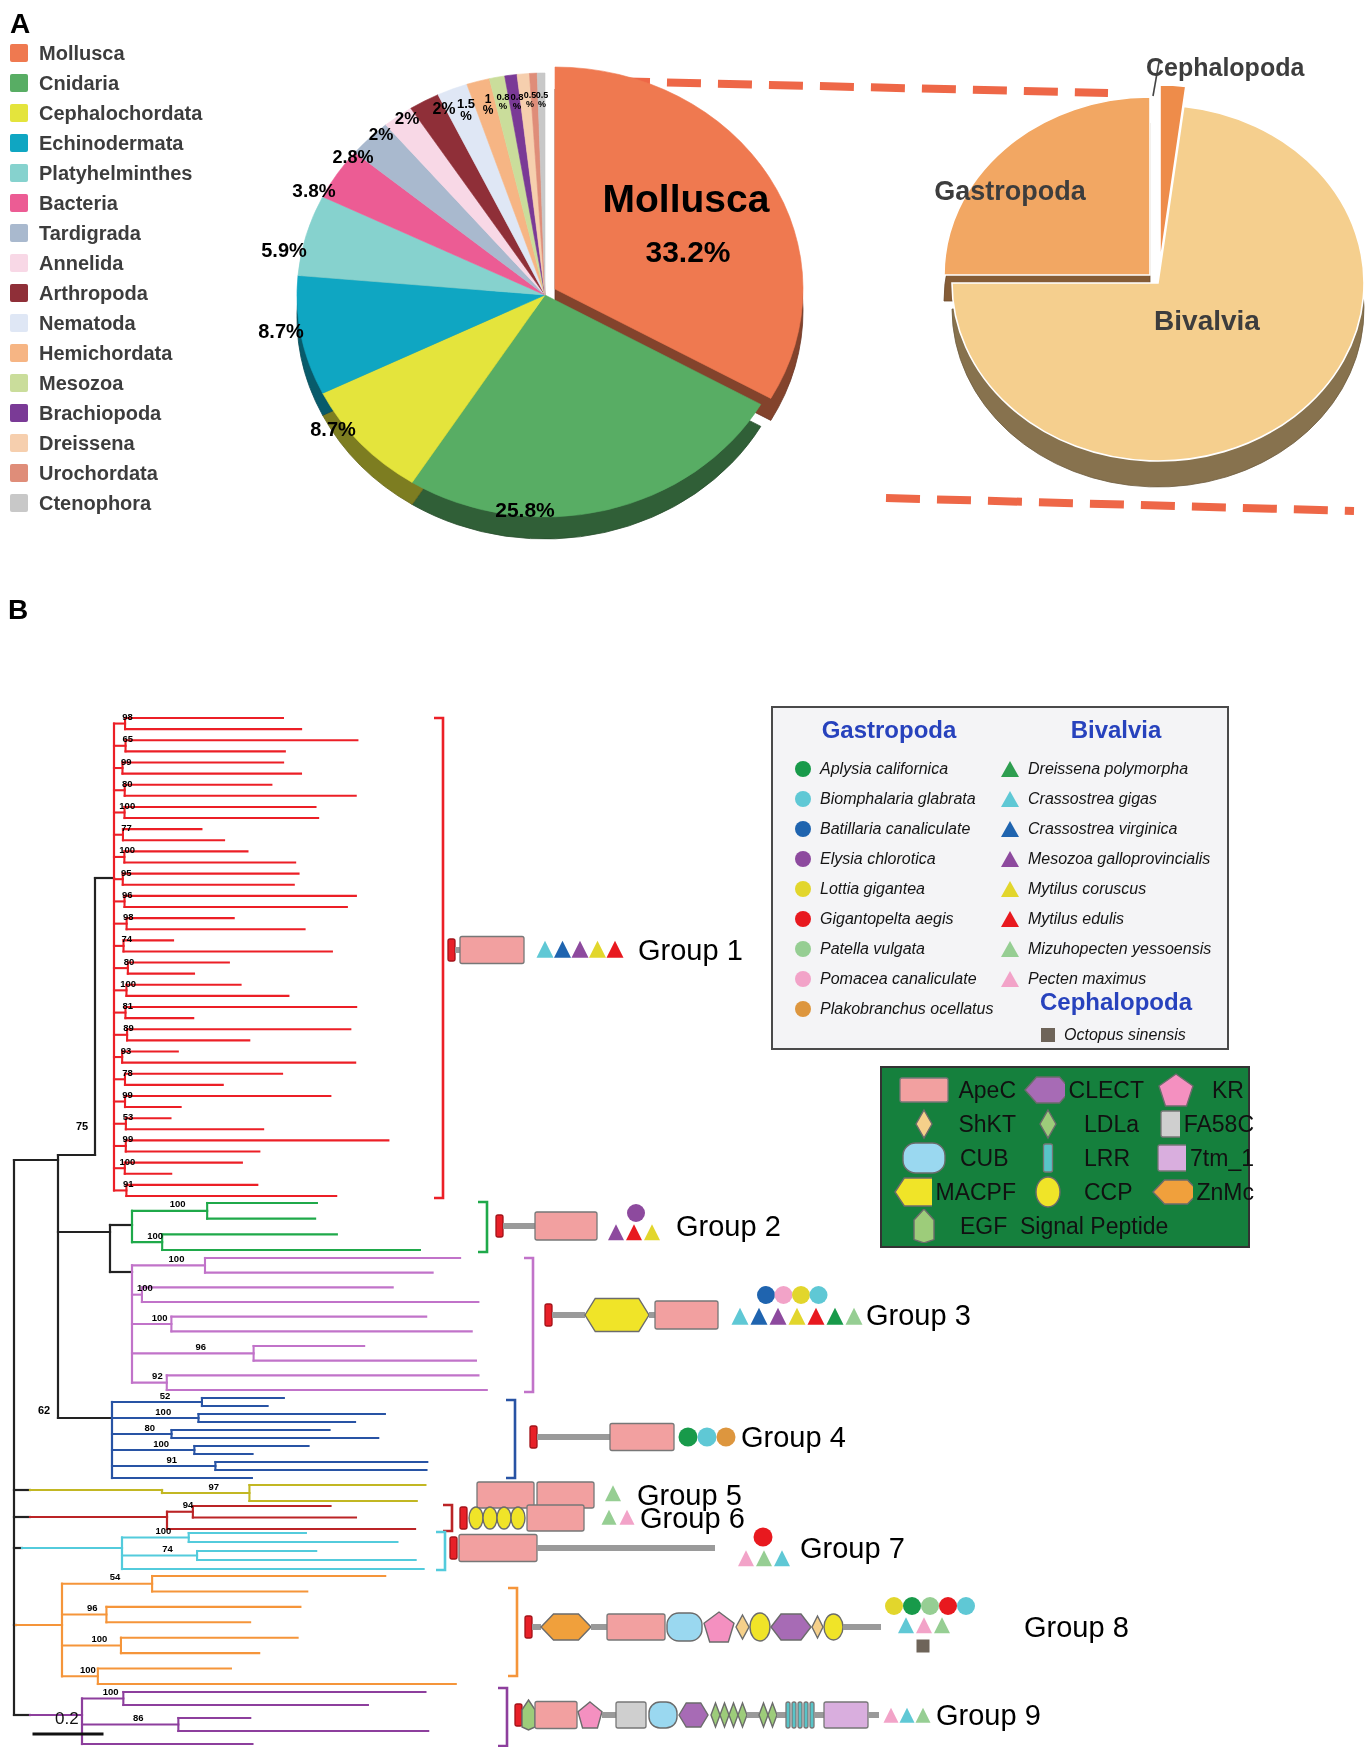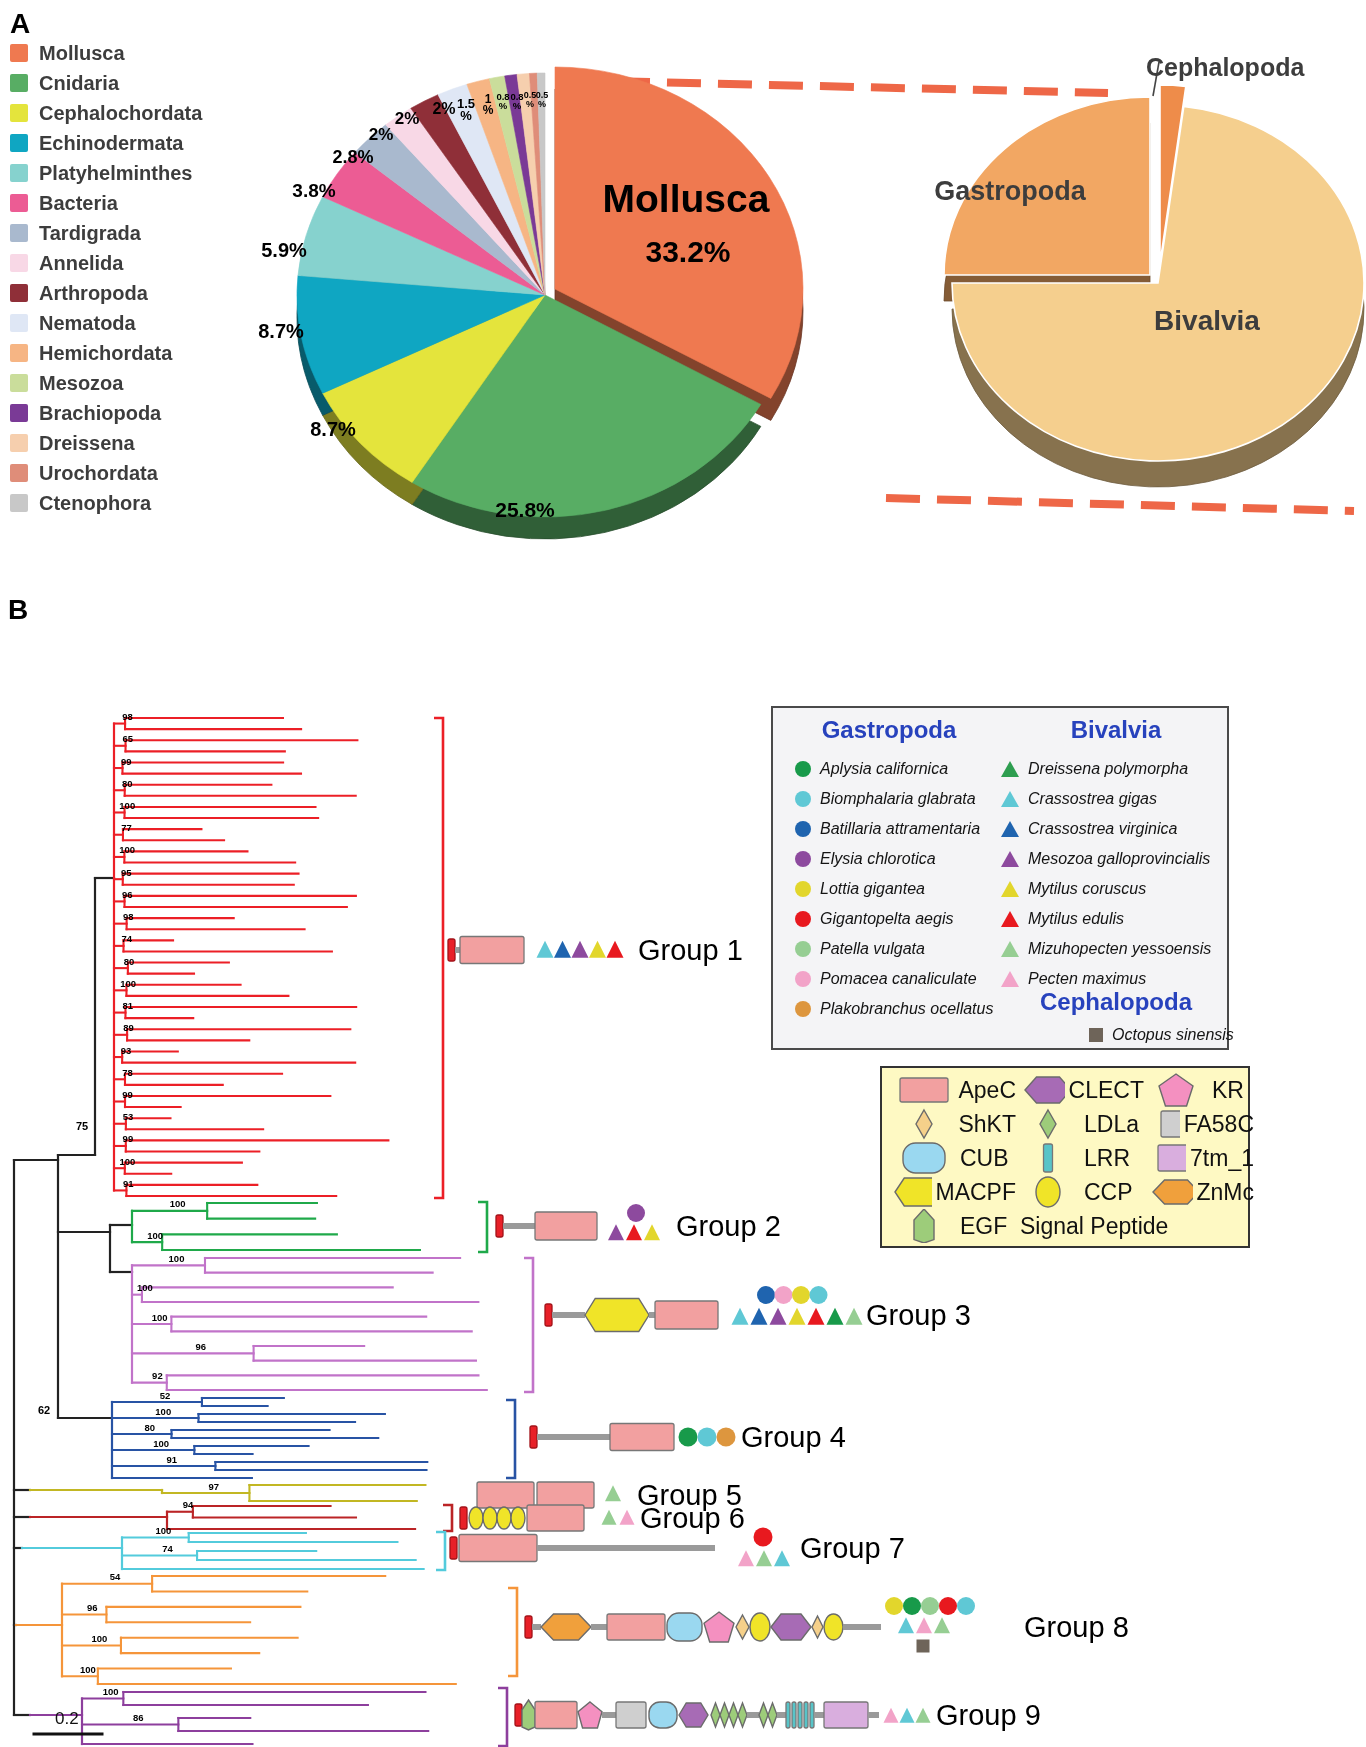--- a/index.html
+++ b/index.html
@@ -18,21 +18,21 @@
   .sp-title{position:absolute;font-size:24px;font-weight:bold;color:#2742bd;text-align:center;white-space:nowrap;}
   .sp-col{position:absolute;}
   .sp-item{display:flex;align-items:center;height:30px;gap:9px;}
   .sp-name{font-style:italic;font-size:16px;color:#141414;white-space:nowrap;}
   .mk-c{width:16px;height:16px;border-radius:50%;flex:0 0 auto;}
   .mk-t{width:0;height:0;border-left:9px solid transparent;border-right:9px solid transparent;
         border-bottom:16px solid #000;flex:0 0 auto;}
   .mk-q{width:14px;height:14px;flex:0 0 auto;}
   
   #domainBox{position:absolute;left:880px;top:1066px;width:370px;height:182px;
-      background:#fef9c3;border:2px solid #333;box-sizing:border-box;
+      background:#15803d;border:2px solid #333;box-sizing:border-box;
       display:grid;grid-template-columns:124px 128px 110px;grid-auto-rows:34px;
       padding:5px 0 0 10px;}
   .dm-cell{display:flex;align-items:center;gap:4px;}
   .dm-tx{font-size:23px;color:#111;white-space:nowrap;}
 </style>
 </head>
 <body>
 
 <div class="fig">
   <div class="plabel" style="left:10px;top:8px;">A</div>
@@ -544,21 +544,21 @@
         <div class="sp-item">
           <span class="mk-c" style="background: rgb(24, 154, 74);"></span>
           <span class="sp-name">Aplysia californica</span>
         </div>
         <div class="sp-item">
           <span class="mk-c" style="background: rgb(95, 200, 213);"></span>
           <span class="sp-name">Biomphalaria glabrata</span>
         </div>
         <div class="sp-item">
           <span class="mk-c" style="background: rgb(31, 100, 175);"></span>
-          <span class="sp-name">Batillaria attramentaria</span>
+          <span class="sp-name">Batillaria canaliculate</span>
         </div>
         <div class="sp-item">
           <span class="mk-c" style="background: rgb(141, 74, 158);"></span>
           <span class="sp-name">Elysia chlorotica</span>
         </div>
         <div class="sp-item">
           <span class="mk-c" style="background: rgb(226, 214, 44);"></span>
           <span class="sp-name">Lottia gigantea</span>
         </div>
         <div class="sp-item">
@@ -606,21 +606,21 @@
         <div class="sp-item">
           <span class="mk-t" style="border-bottom-color: rgb(150, 206, 147);"></span>
           <span class="sp-name">Mizuhopecten yessoensis</span>
         </div>
         <div class="sp-item">
           <span class="mk-t" style="border-bottom-color: rgb(242, 163, 200);"></span>
           <span class="sp-name">Pecten maximus</span>
         </div>
       </div>
     <div class="sp-title" style="left:238px;top:280px;width:210px;">Cephalopoda</div>
-    <div class="sp-col" id="cephCol" style="left:268px;top:312px;margin-left:48px;">
+    <div class="sp-col" id="cephCol" style="left:268px;top:312px;">
         <div class="sp-item">
           <span class="mk-q" style="background: rgb(110, 100, 89);"></span>
           <span class="sp-name">Octopus sinensis</span>
         </div>
       </div>
   </div>
 
   <div id="domainBox">
       <div class="dm-cell">
         <svg width="64" height="34">

